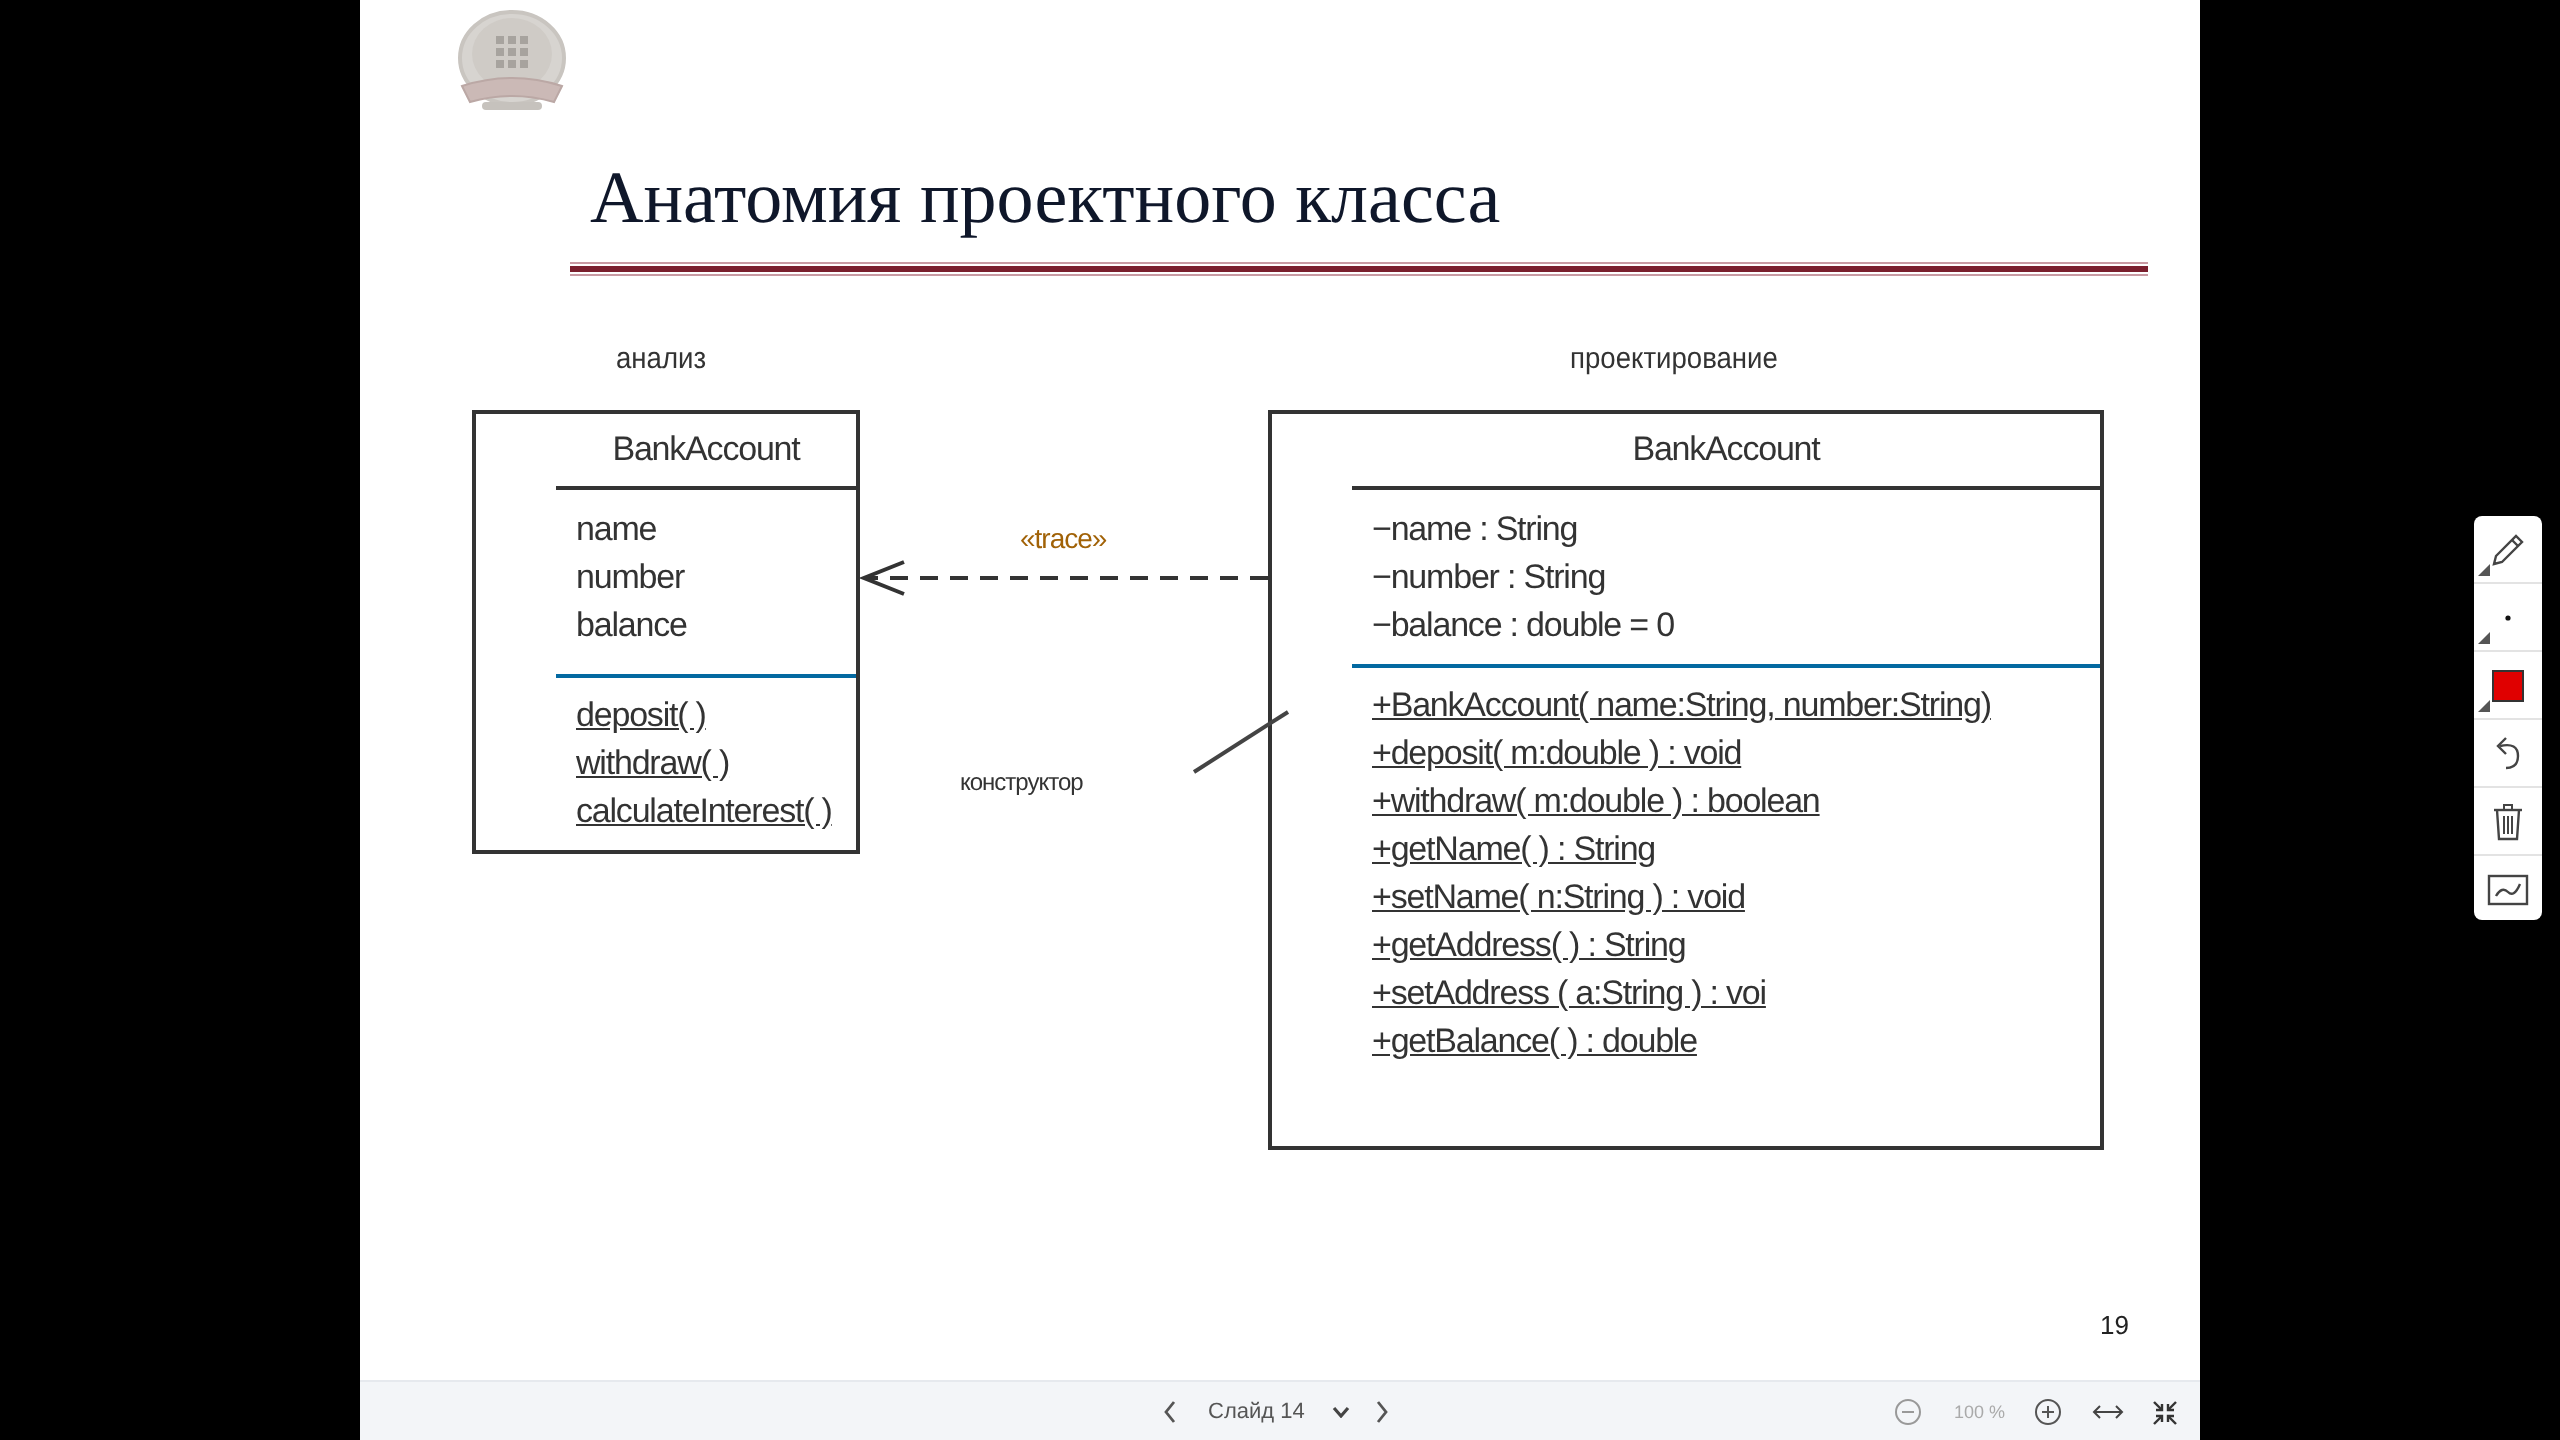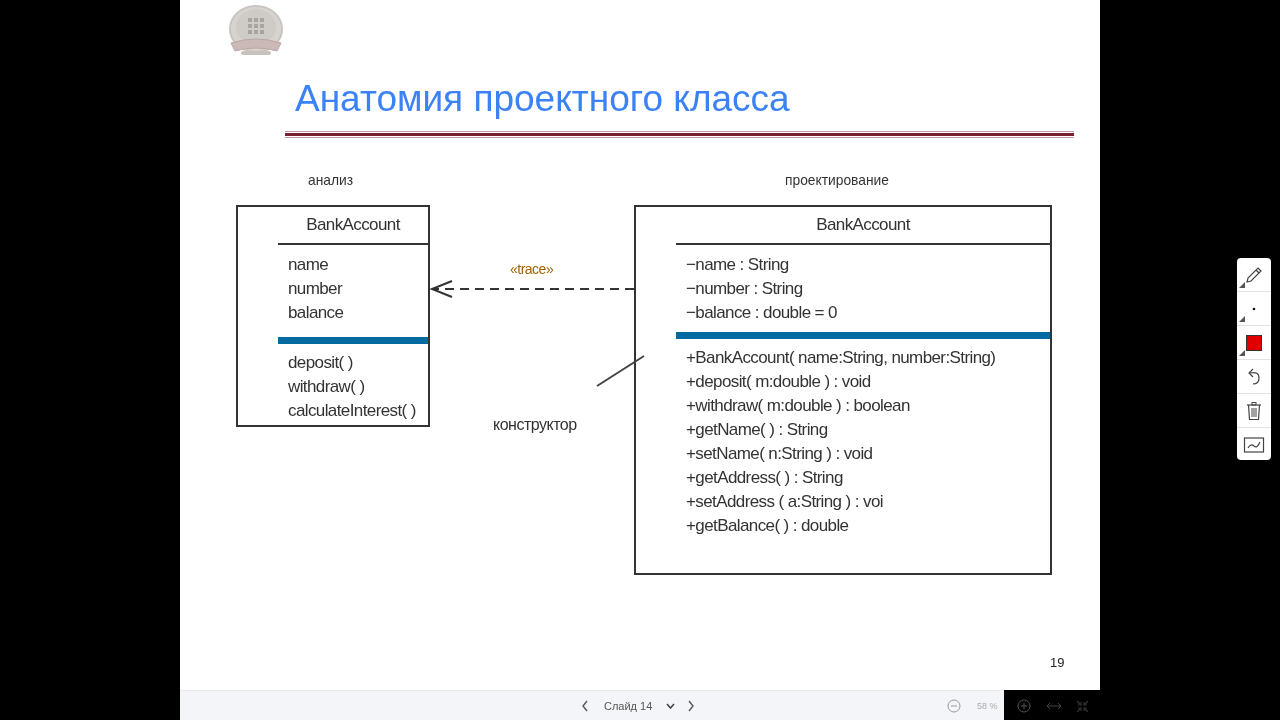--- a/index.html
+++ b/index.html
@@ -26,23 +26,23 @@
     }
     
     .logo {
       position: absolute;
       left: 47px; top: 5px;
       width: 58px; height: 52px;
     }
     .slide-title {
       position: absolute;
       left: 115px; top: 78px;
-      font-family: Liberation Sans, sans-serif;
+      font-family: Liberation Serif, serif;
       font-size: 37px;
-      color: #3b82f6;
+      color: #0f172a;
       white-space: nowrap;
       letter-spacing: 0px;
     }
     .title-rule {
       position: absolute;
       left: 105px; top: 131px;
       width: 789px; height: 8px;
     }
     .title-rule .l1 { position:absolute; left:0; right:0; top:0; height:1px; background:#c99aa3; }
     .title-rule .l2 { position:absolute; left:0; right:0; top:2px; height:3px; background:#7a1f2e; }
@@ -77,62 +77,62 @@
       letter-spacing: -0.6px;
     }
     .uml-class .section {
       box-sizing: border-box;
       padding-left: 10px;
       font-size: 17px;
       color: #333;
       letter-spacing: -0.6px;
     }
     .uml-class .section + .section {
-      border-top: 7px solid #0369a1;
+      border-top: 2px solid #0369a1;
+      text-decoration: underline;
     }
     .uml-class .row {
       height: 24px;
       line-height: 24px;
       white-space: nowrap;
     }
 
     .trace-label {
       position: absolute;
       left: 330px; top: 261px;
       font-size: 14px;
       color: #a16207;
       letter-spacing: -0.5px;
     }
     .ctor-label {
       position: absolute;
-      left: 313px; top: 384px;
-      font-size: 16px;
+      left: 300px; top: 384px;
+      font-size: 12px;
       color: #333;
       letter-spacing: -0.5px;
-      margin-top: 32px;
     }
     .diagram-svg {
       position: absolute;
       left: 0; top: 0;
       width: 920px; height: 690px;
       pointer-events: none;
     }
 
     .page-number {
       position: absolute;
       left: 870px; top: 655px;
       font-size: 13px;
       color: #222;
     }
 
     
     .bottombar {
       position: absolute;
       left: 180px; top: 690px;
-      width: 824px; height: 30px;
+      width: 920px; height: 30px;
       background: #f3f5f8;
       border-top: 1px solid #e6e9ee;
       box-sizing: border-box;
     }
     .nav-btn {
       position: absolute;
       top: 0; height: 30px;
       display: flex; align-items: center; justify-content: center;
       color: #555;
       font-size: 13px;
@@ -283,21 +283,21 @@
           <polyline points="2,1 6,6 2,11" fill="none" stroke="#555" stroke-width="1.4"></polyline>
         </svg>
     </div>
 
     <div class="nav-btn" style="left:766px; width:16px;">
       <svg width="14" height="14" viewBox="0 0 14 14">
           <circle cx="7" cy="7" r="6" fill="none" stroke="#999" stroke-width="1"></circle>
           <line x1="4" y1="7" x2="10" y2="7" stroke="#999" stroke-width="1"></line>
         </svg>
     </div>
-    <div class="zoom-level">58 %</div>
+    <div class="zoom-level">100 %</div>
     <div class="nav-btn" style="left:836px; width:16px;">
       <svg width="14" height="14" viewBox="0 0 14 14">
           <circle cx="7" cy="7" r="6" fill="none" stroke="#555" stroke-width="1"></circle>
           <line x1="4" y1="7" x2="10" y2="7" stroke="#555" stroke-width="1"></line>
           <line x1="7" y1="4" x2="7" y2="10" stroke="#555" stroke-width="1"></line>
         </svg>
     </div>
     <div class="nav-btn" style="left:865px; width:18px;">
       <svg width="16" height="8" viewBox="0 0 16 8">
           <line x1="1" y1="4" x2="15" y2="4" stroke="#444" stroke-width="1"></line>

